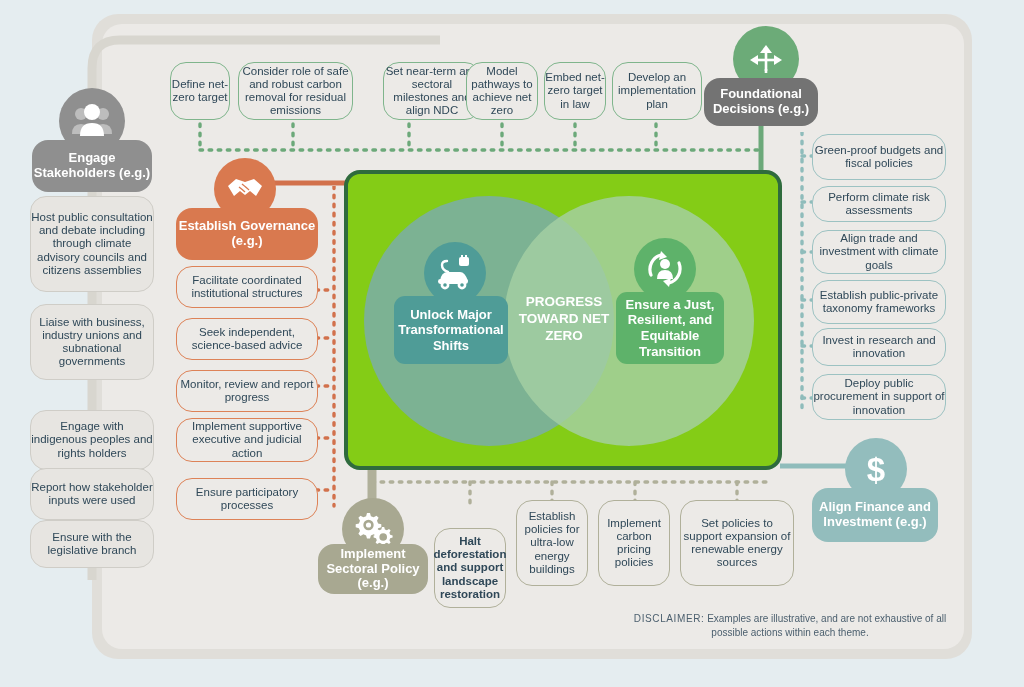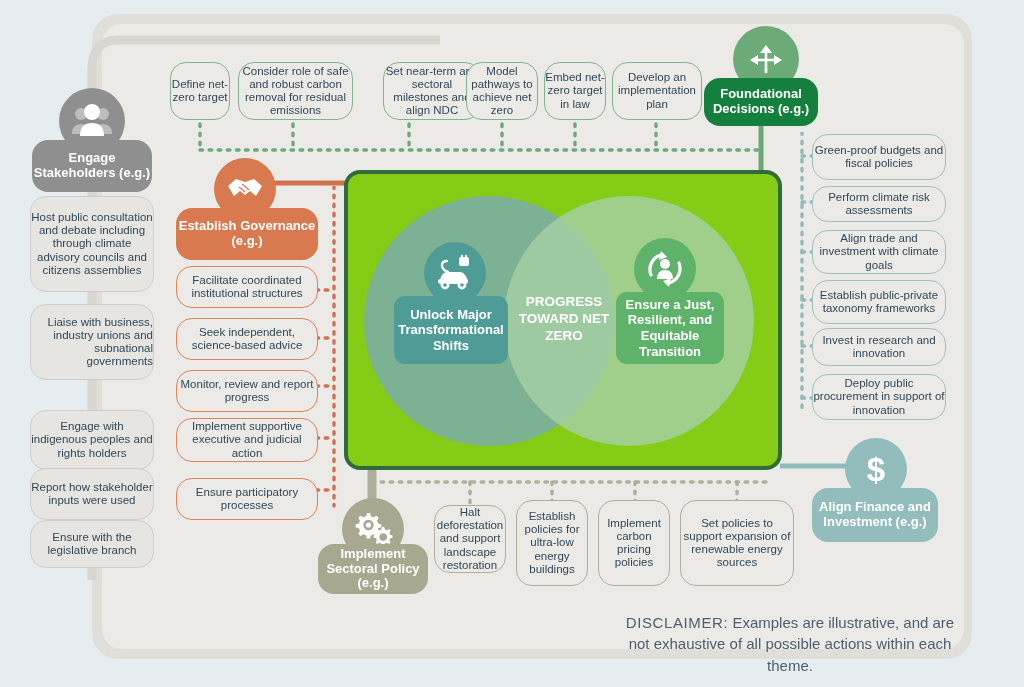--- a/index.html
+++ b/index.html
@@ -60,21 +60,21 @@
   }
   .venn-icon{position:absolute;border-radius:50%;display:flex;
     align-items:center;justify-content:center;}
   #progress-text{
     position:absolute;color:#ffffff;font-weight:bold;font-size:13.5px;
     text-align:center;line-height:1.26;width:96px;left:516px;top:293px;
   }
 
   #disclaimer{
     position:absolute;left:620px;top:612px;width:340px;
-    text-align:center;color:#4b5f6e;font-size:15px;line-height:1.42;
+    text-align:center;color:#4b5f6e;font-size:10px;line-height:1.42;
   }
   #disclaimer .dl{letter-spacing:.6px;}
 </style>
 </head>
 <body>
 
 <div id="card-frame"></div>
 <div id="card"></div>
 
 <svg class="abs" style="left:0px;top:0px;width:1024px;height:687px;pointer-events:none;">
@@ -152,21 +152,21 @@
         <path d="M20 32 L20 12"></path>
         <path d="M20 21 L31 21"></path>
         <path d="M20 21 L9 21"></path>
       </g>
       <path d="M20 6 L26 14 L14 14 Z" fill="#fff"></path>
       <path d="M36 21 L28 26 L28 16 Z" fill="#fff"></path>
       <path d="M4 21 L12 16 L12 26 Z" fill="#fff"></path>
       <path d="M20 30 L20 34" stroke="#fff" stroke-width="2.6"></path>
     </svg>
   </div>
-  <div class="lbl sm" style="left:0px;top:52px;width:114px;height:48px;background:#15803d;">
+  <div class="lbl sm" style="left:0px;top:52px;width:114px;height:48px;background:#737373;">
     <span>Foundational Decisions (e.g.)</span>
   </div>
 </div>
 
 <div class="hub" style="left:32px;top:88px;width:120px;height:104px;">
   <div class="circ" style="left:27px;top:0px;width:66px;height:66px;background:#8f8f8f;">
     <svg width="44" height="40" viewBox="0 0 44 40">
       <circle cx="11" cy="13" r="6" fill="#bdbdbd"></circle>
       <path d="M2 33 q0-10 9-10 q9 0 9 10 z" fill="#bdbdbd"></path>
       <circle cx="33" cy="13" r="6" fill="#bdbdbd"></circle>
@@ -176,21 +176,21 @@
     </svg>
   </div>
   <div class="lbl sm" style="left:0px;top:52px;width:120px;height:52px;background:#8f8f8f;">
     <span>Engage Stakeholders (e.g.)</span>
   </div>
 </div>
 
 <div class="pill gray" style="left:30px;top:196px;width:124px;height:96px;">
   <span>Host public consultation and debate including through climate advisory councils and citizens assemblies</span>
 </div>
-<div class="pill gray" style="left:30px;top:304px;width:124px;height:76px;text-align:right;">
+<div class="pill gray" style="left:30px;top:304px;width:124px;height:76px;">
   <span>Liaise with business, industry unions and subnational governments</span>
 </div>
 <div class="pill gray" style="left:30px;top:410px;width:124px;height:60px;">
   <span>Engage with indigenous peoples and rights holders</span>
 </div>
 <div class="pill gray" style="left:30px;top:468px;width:124px;height:52px;">
   <span>Report how stakeholder inputs were used</span>
 </div>
 <div class="pill gray" style="left:30px;top:520px;width:124px;height:48px;">
   <span>Ensure with the legislative branch</span>
@@ -303,21 +303,21 @@
         <path d="M30 17 l2.2 0 l.7 2.4 l2 .8 l2.1-1.2 l1.6 1.6 l-1.2 2.1 l.8 2 l2.4 .7 l0 2.2 l-2.4 .7 l-.8 2 l1.2 2.1 l-1.6 1.6 l-2.1-1.2 l-2 .8 l-.7 2.4 l-2.2 0 l-.7-2.4 l-2-.8 l-2.1 1.2 l-1.6-1.6 l1.2-2.1 l-.8-2 l-2.4-.7 l0-2.2 l2.4-.7 l.8-2 l-1.2-2.1 l1.6-1.6 l2.1 1.2 l2-.8 z"></path>
         <circle cx="31.2" cy="27" r="3.8" fill="#a8a891"></circle>
       </g>
     </svg>
   </div>
   <div class="lbl sm" style="left:0px;top:46px;width:110px;height:50px;background:#a8a891;">
     <span>Implement Sectoral Policy (e.g.)</span>
   </div>
 </div>
 
-<div class="pill olive" style="left:434px;top:505px;width:72px;height:68px;">
+<div class="pill olive" style="left:434px;top:528px;width:72px;height:80px;font-weight:bold;">
   <span>Halt deforestation and support landscape restoration</span>
 </div>
 <div class="pill olive" style="left:516px;top:500px;width:72px;height:86px;">
   <span>Establish policies for ultra-low energy buildings</span>
 </div>
 <div class="pill olive" style="left:598px;top:500px;width:72px;height:86px;">
   <span>Implement carbon pricing policies</span>
 </div>
 <div class="pill olive" style="left:680px;top:500px;width:114px;height:86px;">
   <span>Set policies to support expansion of renewable energy sources</span>

